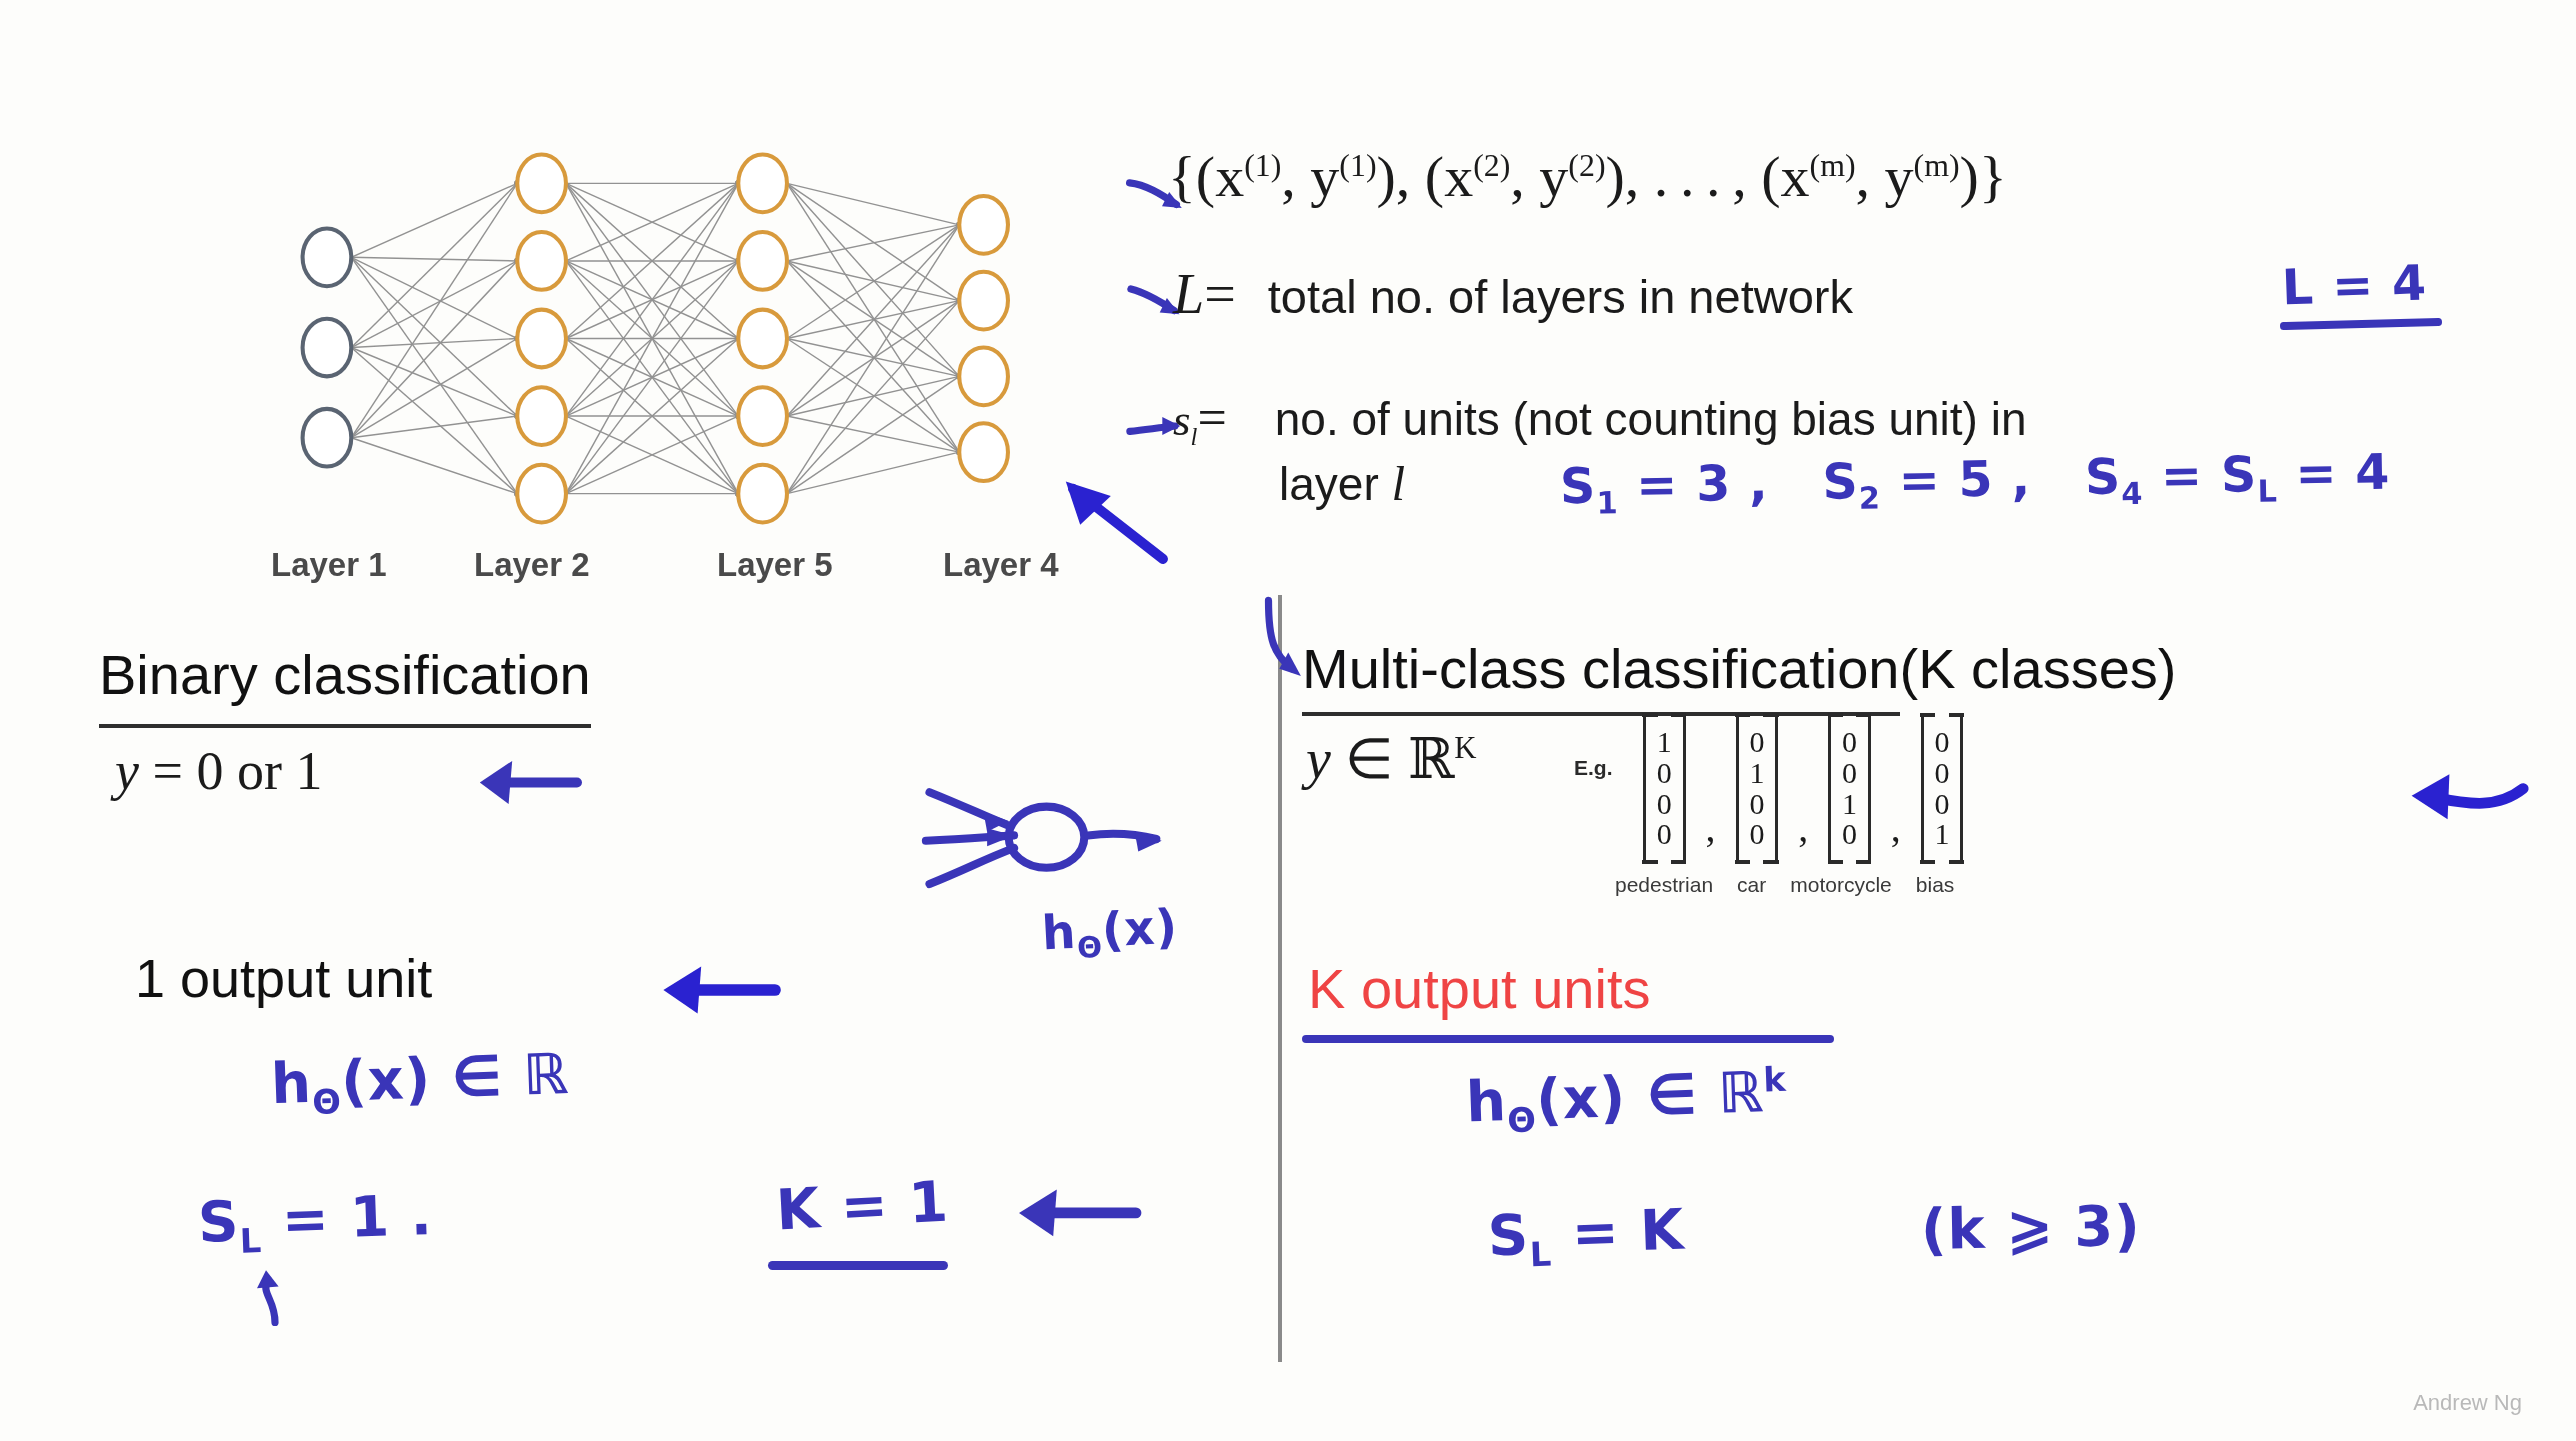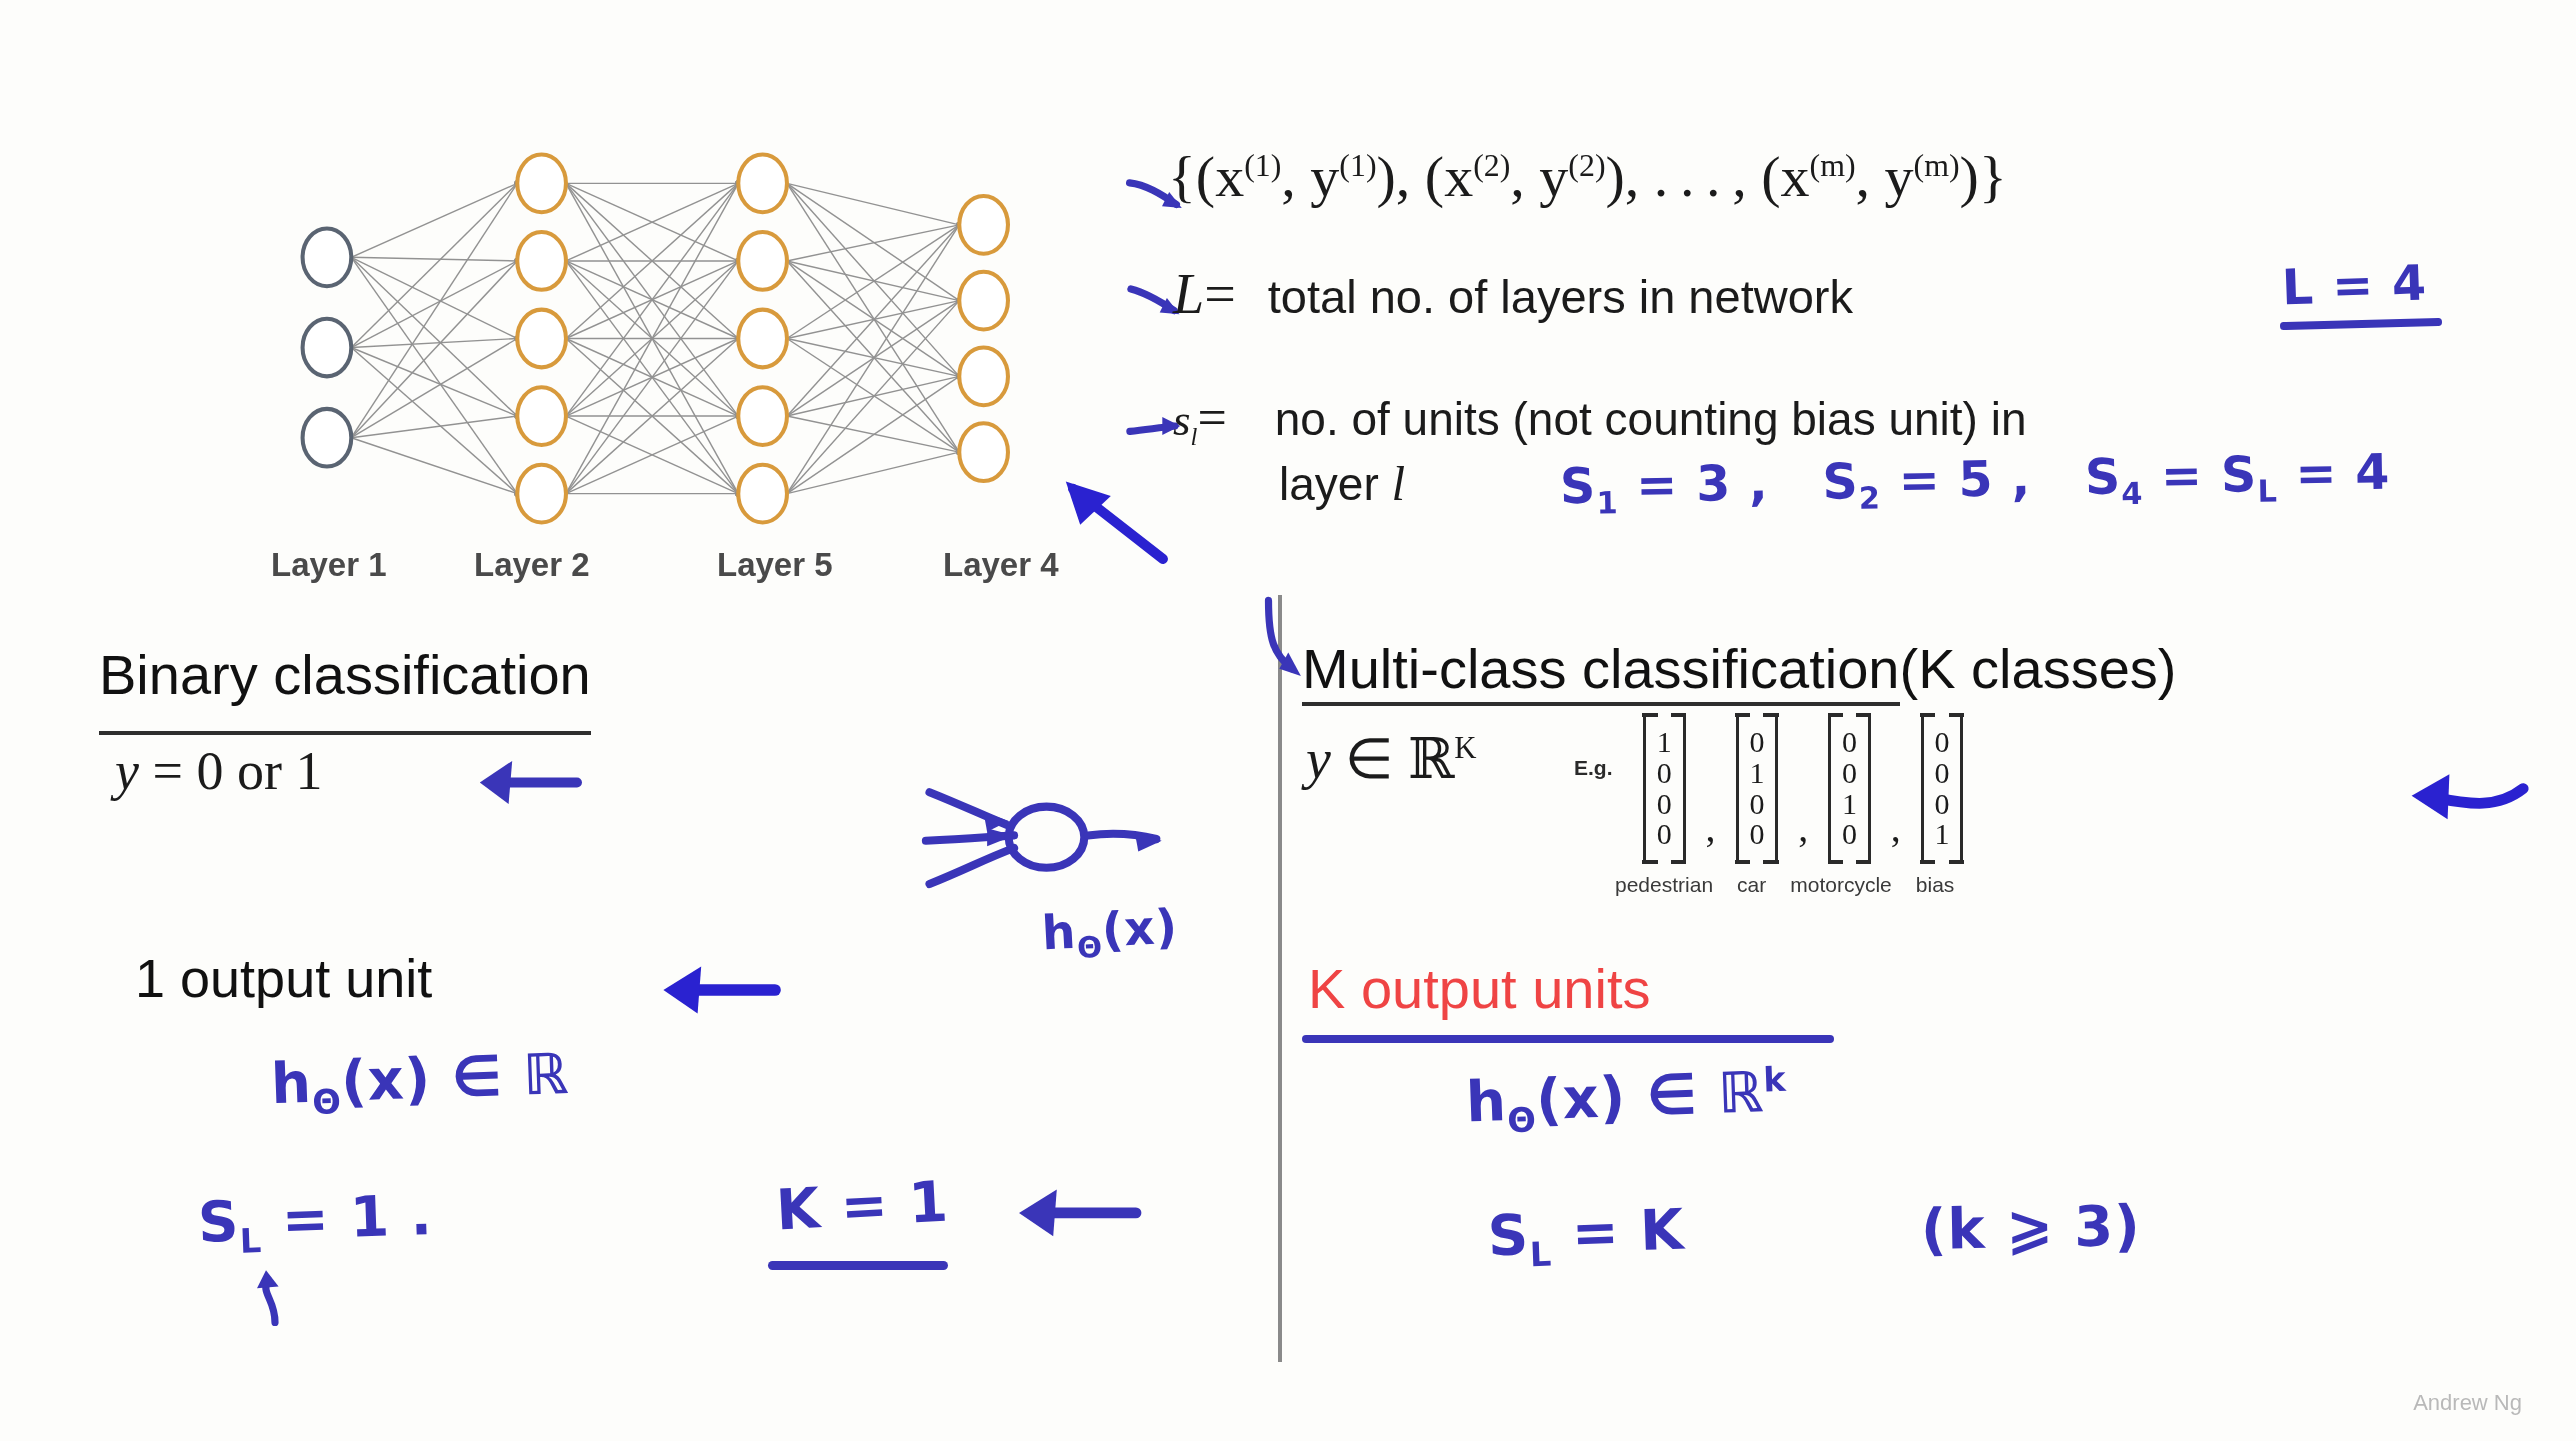--- a/index.html
+++ b/index.html
@@ -143,21 +143,21 @@
     background: #8a8a8a;
   }
 
   
   #binary-head {
     left: 99px; top: 642px;
     font-size: 56px;
     color: #111;
     white-space: nowrap;
     border-bottom: 4.5px solid #2e2e2e;
-    padding-bottom: 24px;
+    padding-bottom: 17px;
   }
   #binary-y {
     left: 115px; top: 740px;
     font-family: "Liberation Serif", serif;
     font-size: 54px;
     color: #1b1b1b;
     white-space: nowrap;
   }
   #binary-y .ital { font-style: italic; }
 
@@ -191,21 +191,21 @@
 
   
   #multi-head {
     left: 1302px; top: 636px;
     font-size: 56px;
     color: #111;
     white-space: nowrap;
   }
   #multi-head .ul {
     border-bottom: 4.5px solid #2e2e2e;
-    padding-bottom: 2px;
+    padding-bottom: 12px;
   }
   #y-in-rk {
     left: 1306px; top: 726px;
     font-family: "Liberation Serif", serif;
     font-size: 56px;
     color: #1b1b1b;
     white-space: nowrap;
   }
   #y-in-rk .ital { font-style: italic; }
   #y-in-rk .bb { font-family: "DejaVu Serif", serif; }

